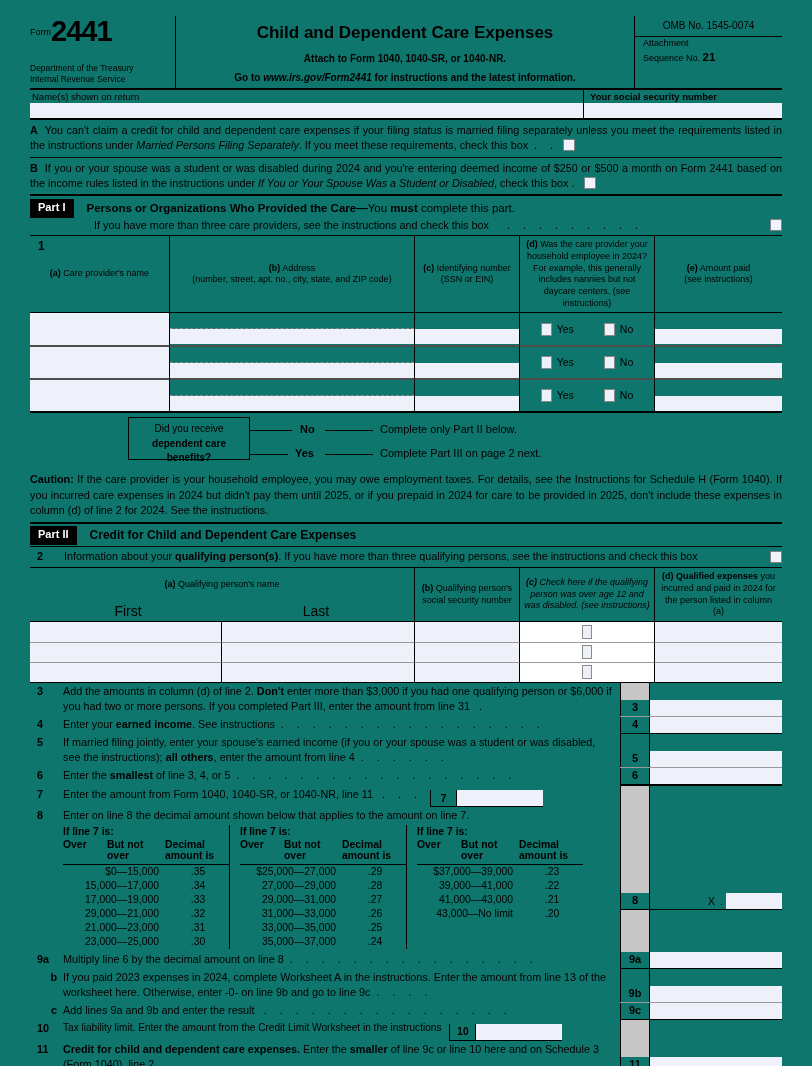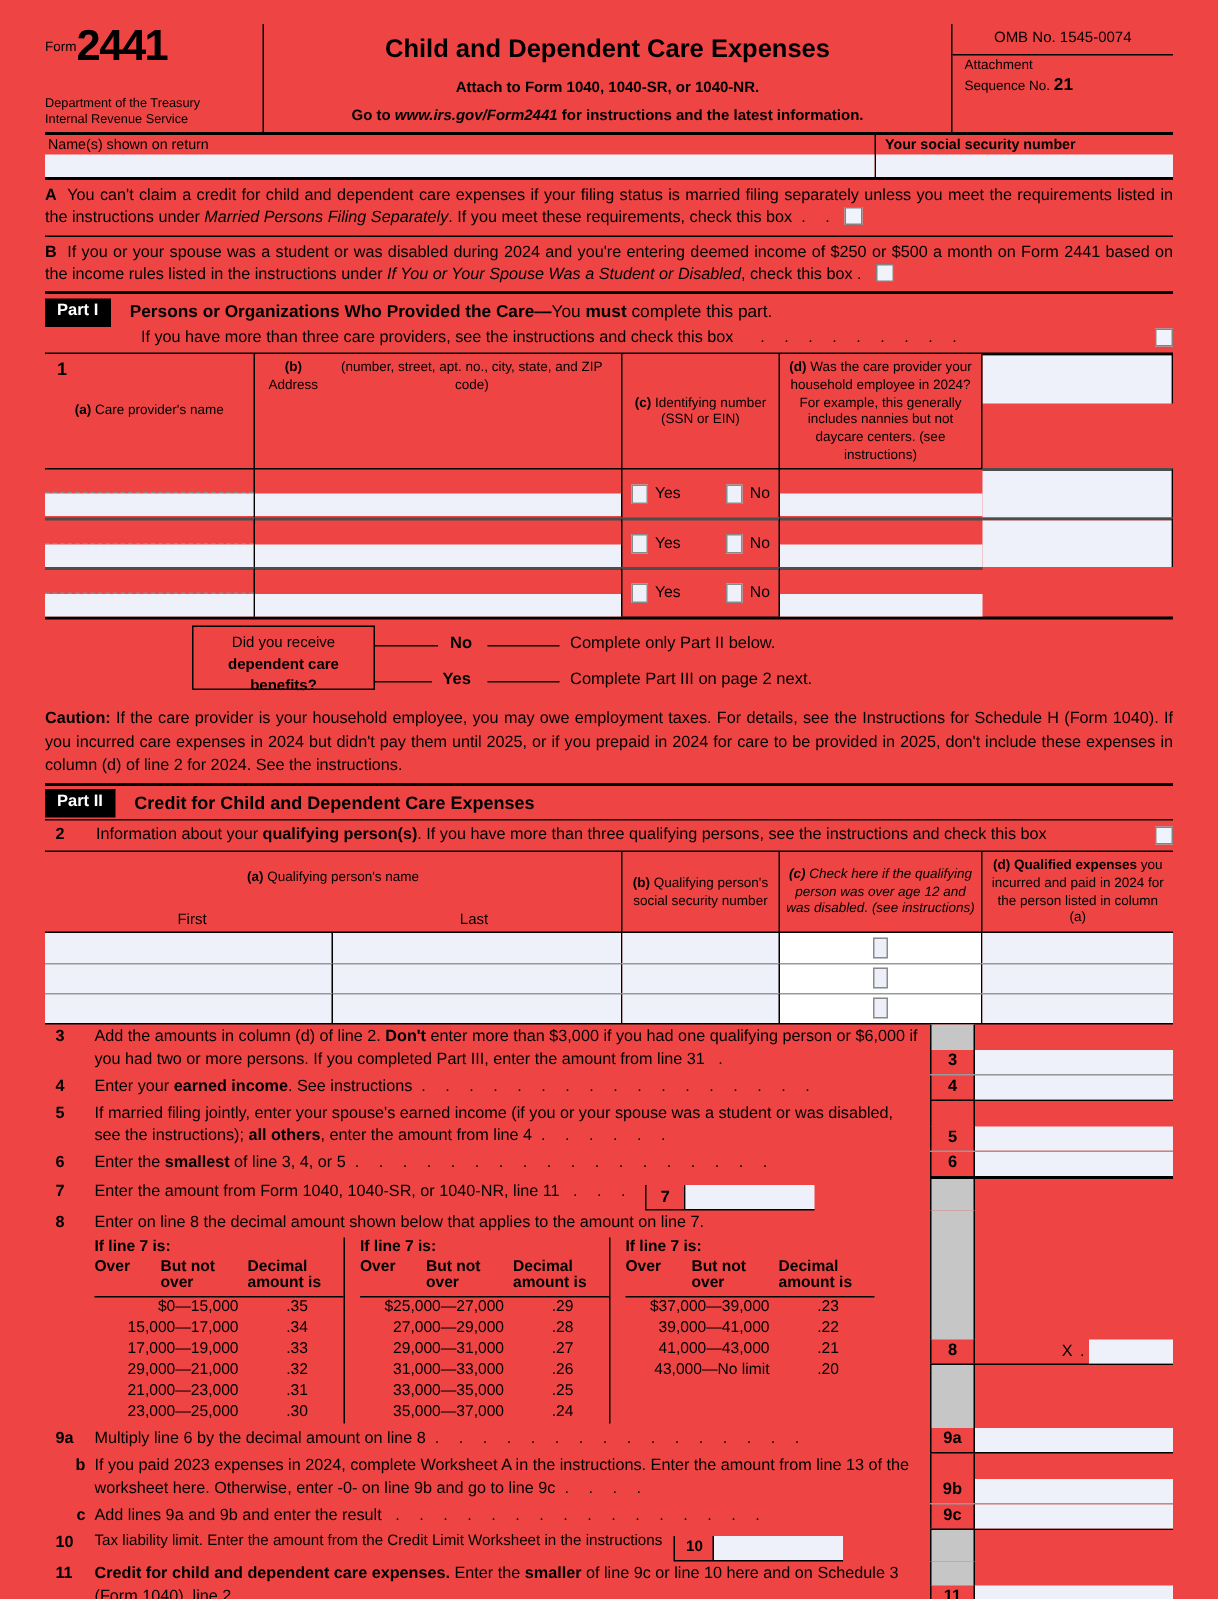--- a/index.html
+++ b/index.html
@@ -1,18 +1,18 @@
 <!DOCTYPE html>
 <html><head>
 <meta charset="utf-8">
 <style>
   * { box-sizing: border-box; margin: 0; padding: 0; }
   html,body { background:#fff; }
   .page {
-    width: 812px; height: 1066px; background: #ef4444; color: #000;
+    width: 812px; height: 1066px; background: #0f766e; color: #000;
     font-family: "Liberation Sans", sans-serif; font-size: 10.8px; line-height: 1.42;
     padding: 16px 30px 0 30px; position: relative; overflow: hidden; margin: 0 auto;
   }
   .b { font-weight: bold; }
   .i { font-style: italic; }
   .blue { background: #eef1fa; }
   .gray { background: #c6c6c6; }
 
   
   .hdr { display: flex; border-bottom: 2px solid #000; }
@@ -82,21 +82,21 @@
   .partrow2 { display: flex; border-top: 2px solid #000; border-bottom: 1px solid #000; padding: 2px 0 1px; align-items: center; }
   .ptitle2 { font-size: 12px; font-weight: bold; }
   .l2row { display: flex; align-items: center; padding: 2px 0 3px; }
   .l2num { width: 34px; padding-left: 7px; font-weight: bold; flex: none; }
   .l2txt { flex: 1; }
 
   .t2 { display: grid; grid-template-columns: 192px 193px 105px 135px 127px; border-top: 1px solid #000; border-bottom: 1.5px solid #000; font-size: 9px; }
   .t2 .h2c { border-right: 1px solid #000; border-bottom: 1.5px solid #000; text-align: center; padding: 3px 4px; line-height: 1.3; }
   .t2 .h2c.last { border-right: none; }
   .h2a { grid-column: 1 / 3; display: flex; flex-direction: column; justify-content: space-between; padding-bottom: 1px !important; }
-  .firstlast { display: flex; font-size: 10px; }
+  .firstlast { display: flex; font-size: 14px; }
   .firstlast div { width: 50%; }
   .t2 .d2 { height: 20px; border-right: 1px solid #000; border-top: 1px solid #999; }
   .t2 .d2.rowtop { border-top: none; }
   .t2 .d2.last { border-right: none; }
   .ccell { display: flex; align-items: center; justify-content: center; background: #fff; }
   .cbx2 { width: 10px; height: 14px; border: 1px solid #8a8a8a; background: #edf0f9; display: inline-block; }
 
   
   .ln { display: flex; align-items: stretch; }
   .ln-left { flex: 1; padding-top: 1px; display: flex; align-items: flex-start; }
@@ -200,30 +200,34 @@
     <span class="sp"></span>
     <span class="cb"></span>
   </div>
 
   <div class="t1">
 
     <div class="hc" style="display:flex;flex-direction:column;justify-content:center;">
       <span class="hnum">1</span>
       <div><span class="b">(a)</span><span> Care provider's name</span></div>
     </div>
-    <div class="hc" style="display:flex;flex-direction:row;justify-content:center;">
+    <div class="hc" style="display:flex;flex-direction:column;justify-content:center;">
       <div><span class="b">(b)</span><span> Address</span></div>
       <div>(number, street, apt. no., city, state, and ZIP code)</div>
     </div>
     <div class="hc" style="display:flex;flex-direction:column;justify-content:center;">
       <div><span class="b">(c)</span><span> Identifying number</span></div>
       <div>(SSN or EIN)</div>
     </div>
     <div class="hc">
       <span class="b">(d)</span><span> Was the care provider your household employee in 2024? For example, this generally includes nannies but not daycare centers. (see instructions)</span>
+    </div>
+    <div class="hc last" style="display:flex;flex-direction:column;justify-content:center;">
+      <div><span class="b">(e)</span><span> Amount paid</span></div>
+      <div>(see instructions)</div>
     </div>
 
     <div class="dc fr">
         <div class="fillfull blue"></div>
       </div>
     <div class="dc fr">
         <div class="half-top dash"></div>
         <div class="half-bot blue"></div>
       </div>
     <div class="dc fr">

